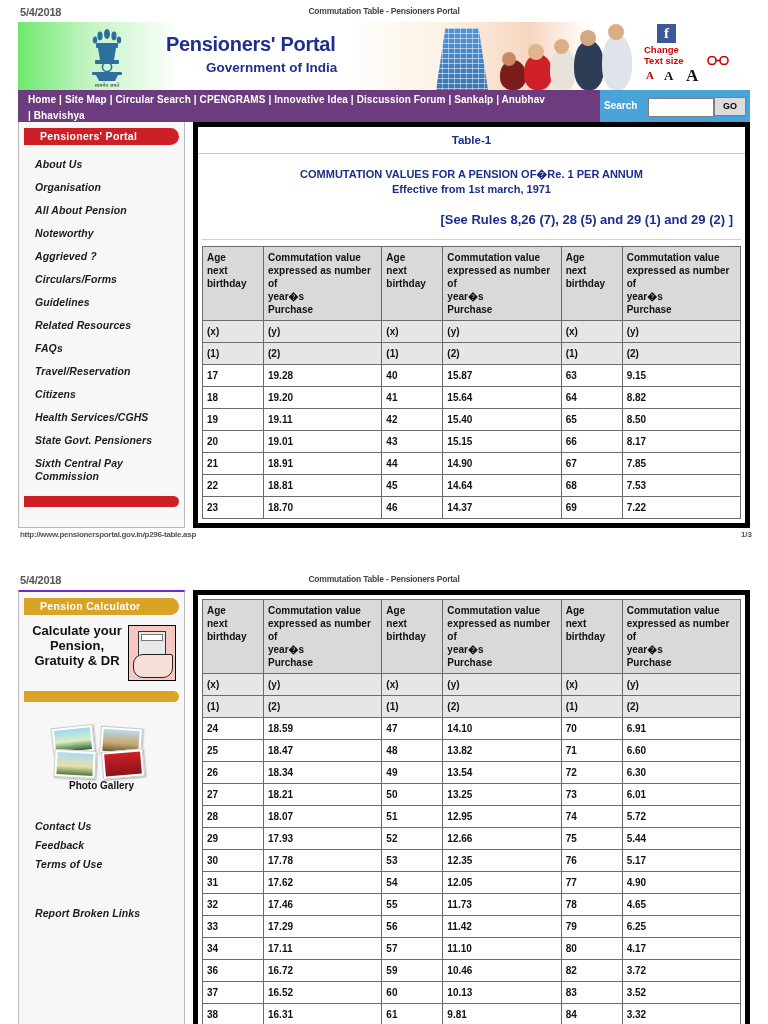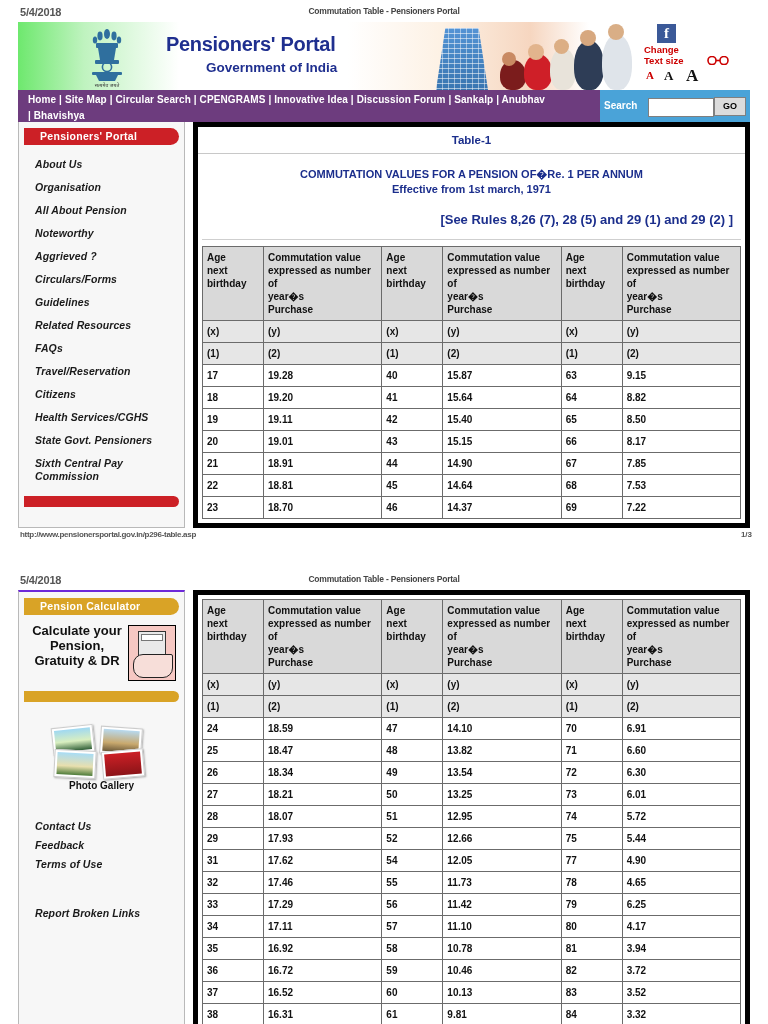--- a/index.html
+++ b/index.html
@@ -682,20 +682,28 @@
               </tr>
               <tr>
                 <td class="c-age">29</td>
                 <td class="c-val">17.93</td>
                 <td class="c-age">52</td>
                 <td class="c-val">12.66</td>
                 <td class="c-age">75</td>
                 <td class="c-val">5.44</td>
               </tr>
               <tr>
+                <td class="c-age">30</td>
+                <td class="c-val">17.78</td>
+                <td class="c-age">53</td>
+                <td class="c-val">12.35</td>
+                <td class="c-age">76</td>
+                <td class="c-val">5.17</td>
+              </tr>
+              <tr>
                 <td class="c-age">31</td>
                 <td class="c-val">17.62</td>
                 <td class="c-age">54</td>
                 <td class="c-val">12.05</td>
                 <td class="c-age">77</td>
                 <td class="c-val">4.90</td>
               </tr>
               <tr>
                 <td class="c-age">32</td>
                 <td class="c-val">17.46</td>
@@ -714,28 +722,20 @@
               </tr>
               <tr>
                 <td class="c-age">34</td>
                 <td class="c-val">17.11</td>
                 <td class="c-age">57</td>
                 <td class="c-val">11.10</td>
                 <td class="c-age">80</td>
                 <td class="c-val">4.17</td>
               </tr>
               <tr>
-                <td class="c-age">35</td>
-                <td class="c-val">16.92</td>
-                <td class="c-age">58</td>
-                <td class="c-val">10.78</td>
-                <td class="c-age">81</td>
-                <td class="c-val">3.94</td>
-              </tr>
-              <tr>
                 <td class="c-age">36</td>
                 <td class="c-val">16.72</td>
                 <td class="c-age">59</td>
                 <td class="c-val">10.46</td>
                 <td class="c-age">82</td>
                 <td class="c-val">3.72</td>
               </tr>
               <tr>
                 <td class="c-age">37</td>
                 <td class="c-val">16.52</td>

